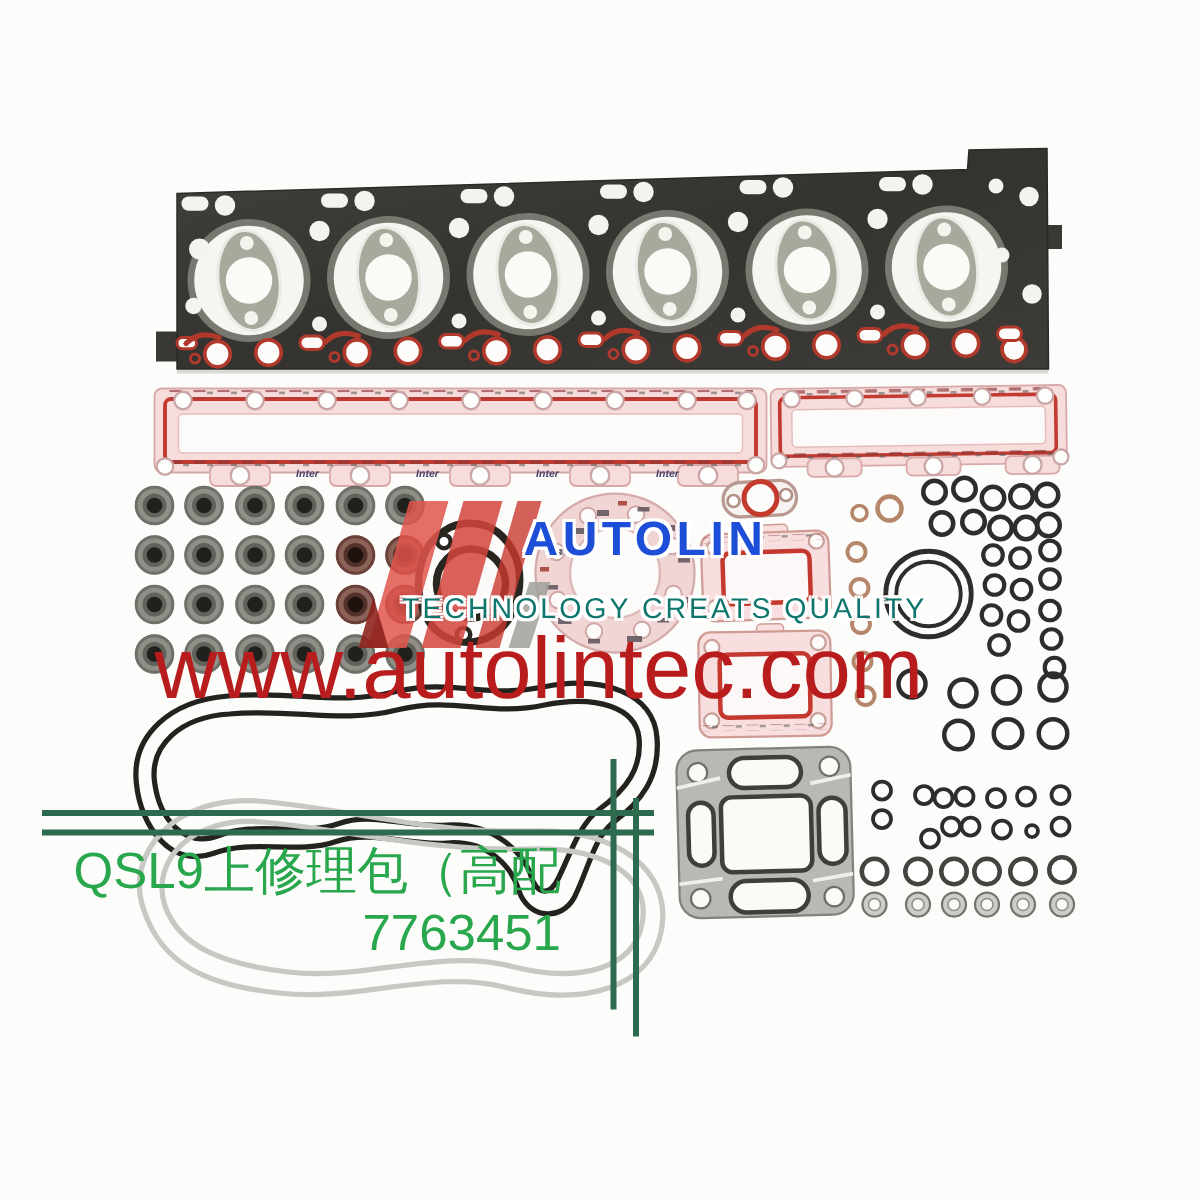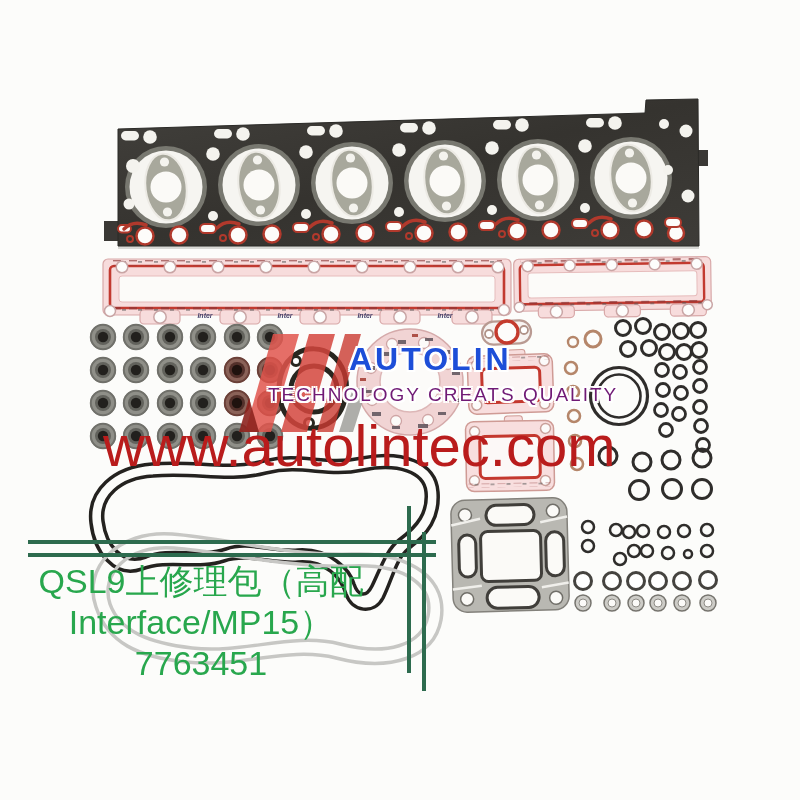--- a/index.html
+++ b/index.html
@@ -3,23 +3,23 @@
 <meta charset="utf-8">
 <style>
   html,body{margin:0;padding:0;background:#ffffff;}
   .stage{position:relative;width:800px;height:800px;background:#fcfcfa;overflow:hidden;
          font-family:"Liberation Sans","DejaVu Sans",sans-serif;}
   svg.scene{position:absolute;left:0;top:0;}
   .wm{position:absolute;white-space:nowrap;}
   .halo{text-shadow:-2px -2px 0 #fff,2px -2px 0 #fff,-2px 2px 0 #fff,2px 2px 0 #fff,
         0 -2px 0 #fff,0 2px 0 #fff,-2px 0 0 #fff,2px 0 0 #fff;}
   .wm-brand{left:349px;top:341px;font-size:32px;font-weight:700;letter-spacing:3px;color:#1d4ed8;}
-  .wm-slogan{left:268px;top:384px;font-size:19px;letter-spacing:2px;color:#701a75;}
+  .wm-slogan{left:268px;top:396px;font-size:19px;letter-spacing:2px;color:#0f766e;}
   .wm-site{left:103px;top:412px;font-size:58px;color:#b91c1c;}
-  .label{position:absolute;left:28px;top:561px;width:346px;text-align:center;color:#28a74d;}
+  .label{position:absolute;left:28px;top:561px;width:346px;text-align:right;color:#28a74d;}
   .label .l{font-size:34px;line-height:41px;white-space:nowrap;}
   .inkmark{font:italic 700 7px "Liberation Sans",sans-serif;fill:#46426b;}
 </style>
 </head>
 <body>
 
 <div class="stage">
 
 <svg class="scene" width="800" height="800" viewBox="0 0 800 800">
   <defs>
@@ -603,16 +603,15 @@
     <line x1="424" y1="532" x2="424" y2="691"></line>
   </g>
 </svg>
 
   <div class="wm wm-brand halo">AUTOLIN</div>
   <div class="wm wm-slogan halo">TECHNOLOGY CREATS QUALITY</div>
   <div class="wm wm-site">www.autolintec.com</div>
 
   <div class="label">
     <div class="l">QSL9上修理包（高配</div>
-    <div class="l">Interface/MP15）</div>
     <div class="l">7763451</div>
   </div>
 </div>
 
 </body></html>

